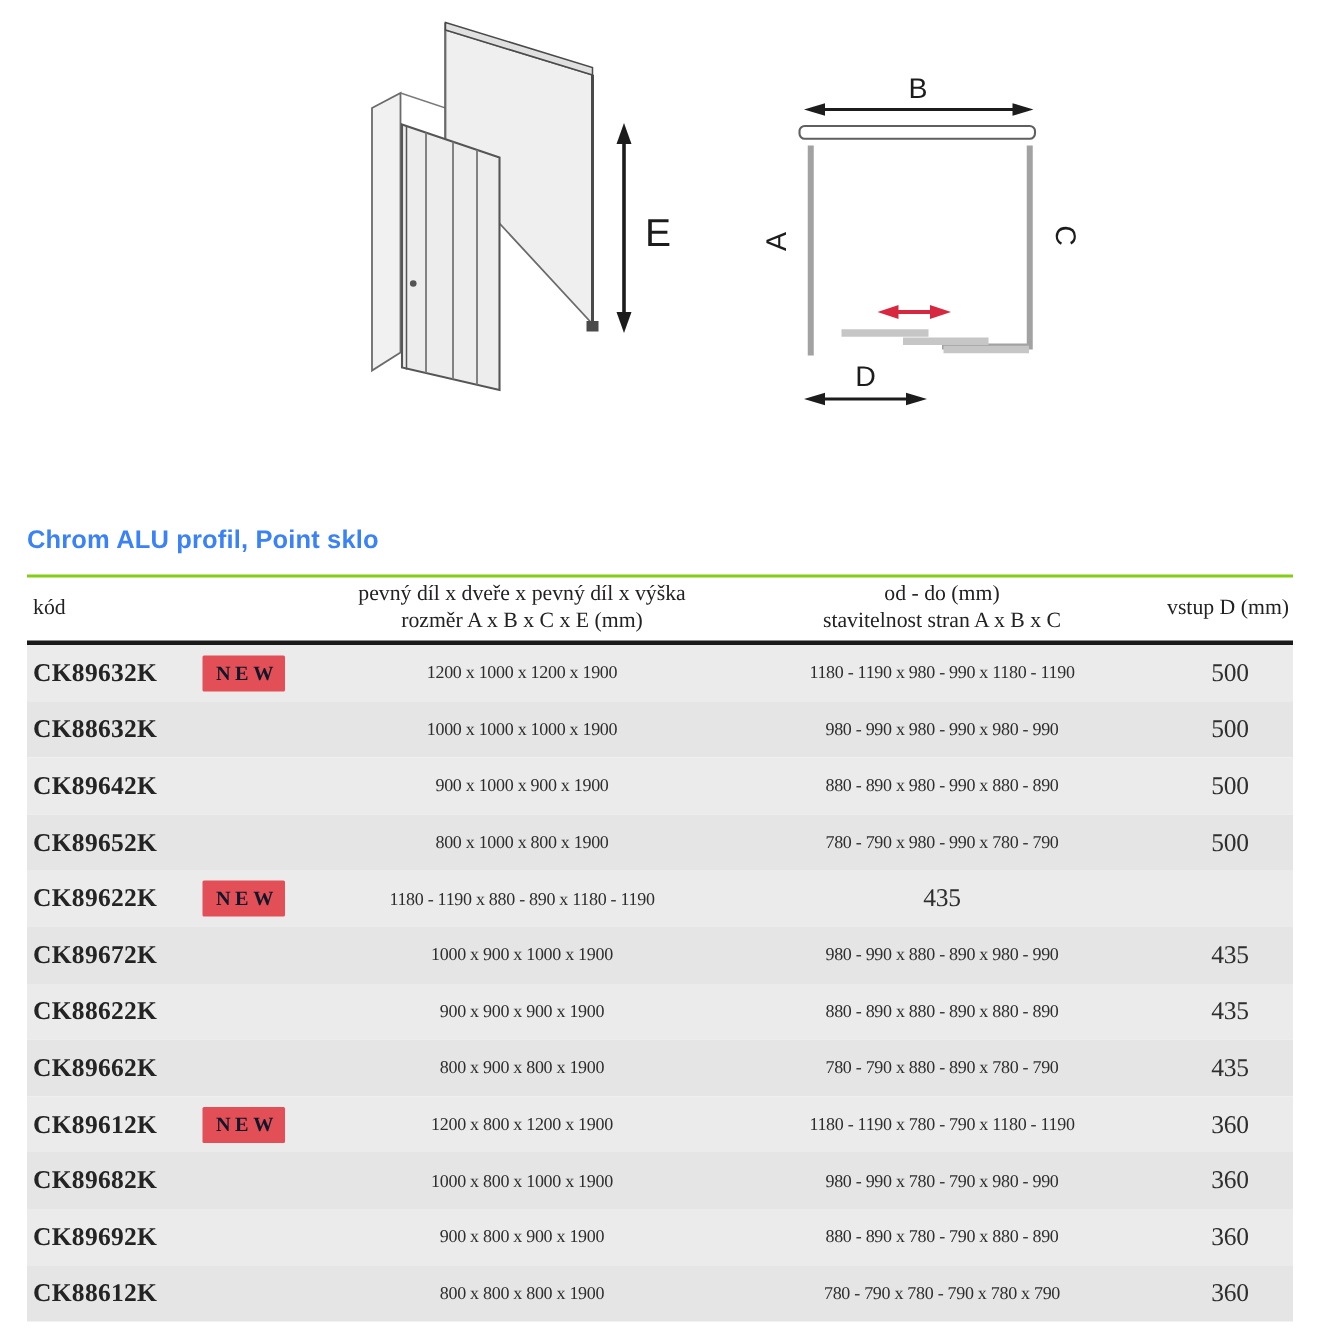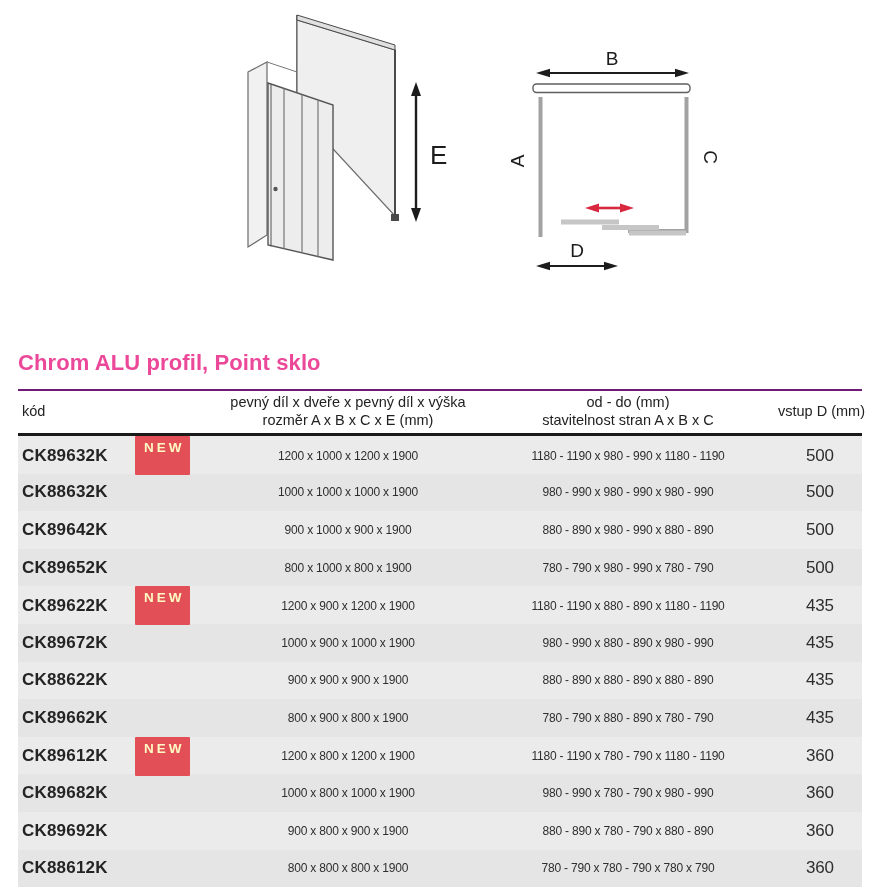--- a/index.html
+++ b/index.html
@@ -10,30 +10,31 @@
     overflow: hidden;
     color: #222;
   }
   .diagrams { position: relative; height: 346px; }
   .svg-abs { position: absolute; }
   #persp-svg { left: 238px; top: 6px; }
   #topview-svg { left: 505px; top: 40px; }
 
   .section-title {
     margin: 4px 0 0 18px;
-    font-size: 22px;
+    font-size: 17px;
     font-weight: 700;
-    color: #ec4899;
+    color: #3b82f6;
     letter-spacing: 0.1px;
   }
 
   .spec-table {
     margin: 13px 18px 0 18px;
     width: 844px;
-    border-top: 2px solid #701a75;
+    border-top: 2px solid #84cc16;
+    font-family: Liberation Serif, serif;
   }
   .thead {
     display: grid;
     grid-template-columns: 117px 83px 260px 300px 84px;
     align-items: center;
     height: 45px;
     border-bottom: 3px solid #1a1a1a;
     font-size: 14.5px;
     color: #222;
     line-height: 1.22;
@@ -56,25 +57,25 @@
     padding-left: 4px;
     font-weight: 700;
     font-size: 17px;
     color: #242424;
     letter-spacing: 0.2px;
   }
   .cell-badge { display: flex; justify-content: flex-start; }
   .new-badge {
     display: inline-block;
     background: #e24f56;
-    color: #fef9c3;
+    color: #0f172a;
     font-weight: 700;
     font-size: 13.5px;
     letter-spacing: 3px;
-    padding: 4px 5px 20px 9px;
+    padding: 4px 5px 4px 9px;
     border-radius: 1px;
   }
   .cell-size, .cell-adjust, .cell-entry {
     text-align: center;
     font-size: 12px;
     color: #2e2e2e;
     letter-spacing: -0.2px;
   }
   .cell-entry { font-size: 17px; }
 
@@ -201,21 +202,20 @@
     <div class="cell-size">800 x 1000 x 800 x 1900</div>
     <div class="cell-adjust">780 - 790 x 980 - 990 x 780 - 790</div>
     <div class="cell-entry">500</div>
   </div>
 
   <div class="trow odd">
     <div class="cell-code">CK89622K</div>
     <div class="cell-badge">
       <span class="new-badge">NEW</span>
     </div>
-    <div class="cell-size">1200 x 900 x 1200 x 1900</div>
     <div class="cell-adjust">1180 - 1190 x 880 - 890 x 1180 - 1190</div>
     <div class="cell-entry">435</div>
   </div>
 
   <div class="trow even">
     <div class="cell-code">CK89672K</div>
     <div class="cell-badge">
       
     </div>
     <div class="cell-size">1000 x 900 x 1000 x 1900</div>

